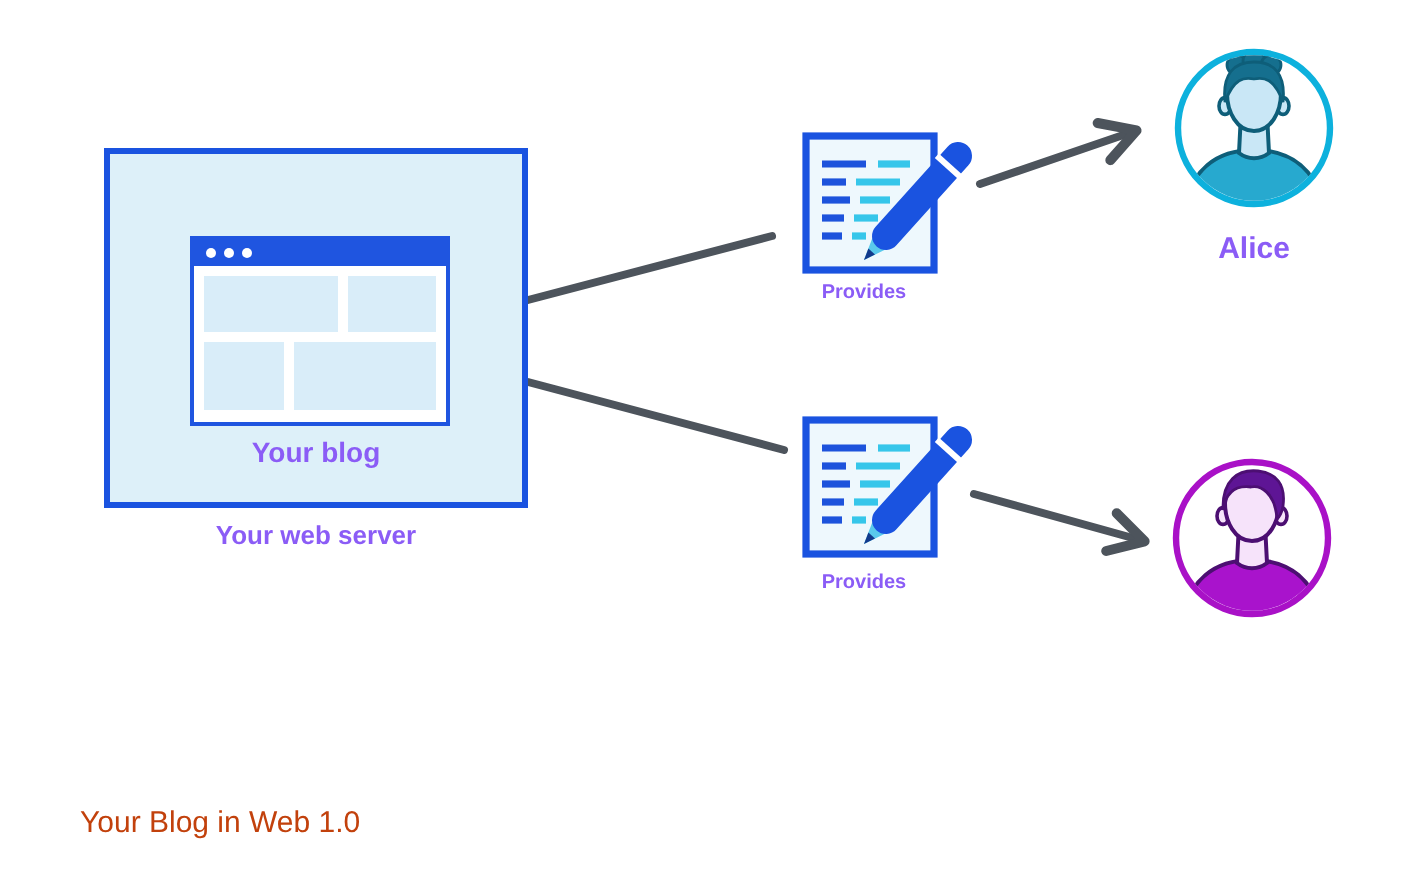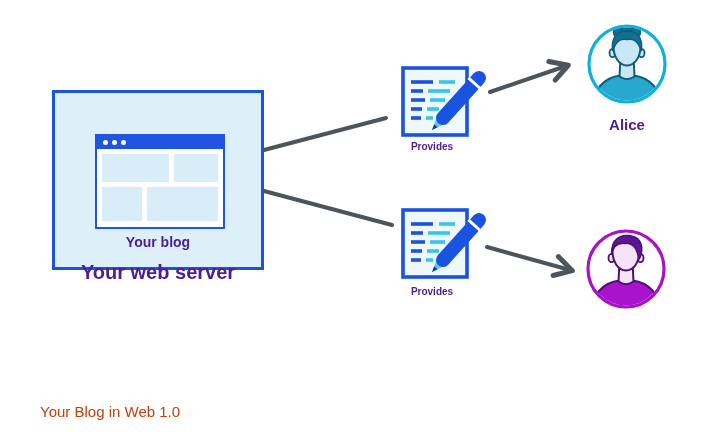--- a/index.html
+++ b/index.html
@@ -2,46 +2,46 @@
 <html><head>
 <meta charset="utf-8">
 <style>
   html,body { margin:0; padding:0; background:#ffffff; }
   .canvas {
     position:relative; width:710px; height:443px; background:#ffffff;
     font-family:"Liberation Sans", sans-serif; overflow:hidden;
   }
   .abs { position:absolute; }
   .label {
-    position:absolute; font-weight:700; color:#4c1d95;
+    position:absolute; font-weight:700; color:#8b5cf6;
     text-align:center; font-size:15px; line-height:1.1;
   }
   
   .server-box {
     position:absolute; left:52px; top:74px; width:206px; height:174px;
-    background:#ddf0f9; border:3px solid #1a53e0;margin-top:16px;
+    background:#ddf0f9; border:3px solid #1a53e0;
   }
   .browser {
     position:absolute; left:40px; top:41px; width:126px; height:91px;
     background:#ffffff; border:2px solid #1f55e0;
   }
   .browser-bar {
     height:13px; background:#1f55e0; display:flex; align-items:center;
     padding-left:6px; gap:4px;
   }
   .dot { width:5px; height:5px; border-radius:50%; background:#ffffff; }
   .browser-body { padding:5px; }
   .brow { display:flex; gap:5px; margin-bottom:5px; }
   .blk { background:#d9edf9; }
   .b1 { width:67px; height:28px; }
   .b2 { width:44px; height:28px; }
   .b3 { width:40px; height:34px; }
   .b4 { width:71px; height:34px; }
   .blog-label { position:absolute; left:0; top:142px; width:100%; font-size:14px; }
-  .server-label { left:52px; top:261px; width:212px; font-size:20px; }
+  .server-label { left:52px; top:261px; width:212px; font-size:13px; }
   .provides-label { width:110px; font-size:10px; }
   .user-label { width:100px; font-size:15px; }
   .caption {
     position:absolute; left:0; top:403px; width:100%; text-align:left;
     font-size:15px; color:#c2410c; font-weight:400;padding-left:40px;
   }
   svg { display:block; }
 </style>
 </head>
 <body>

